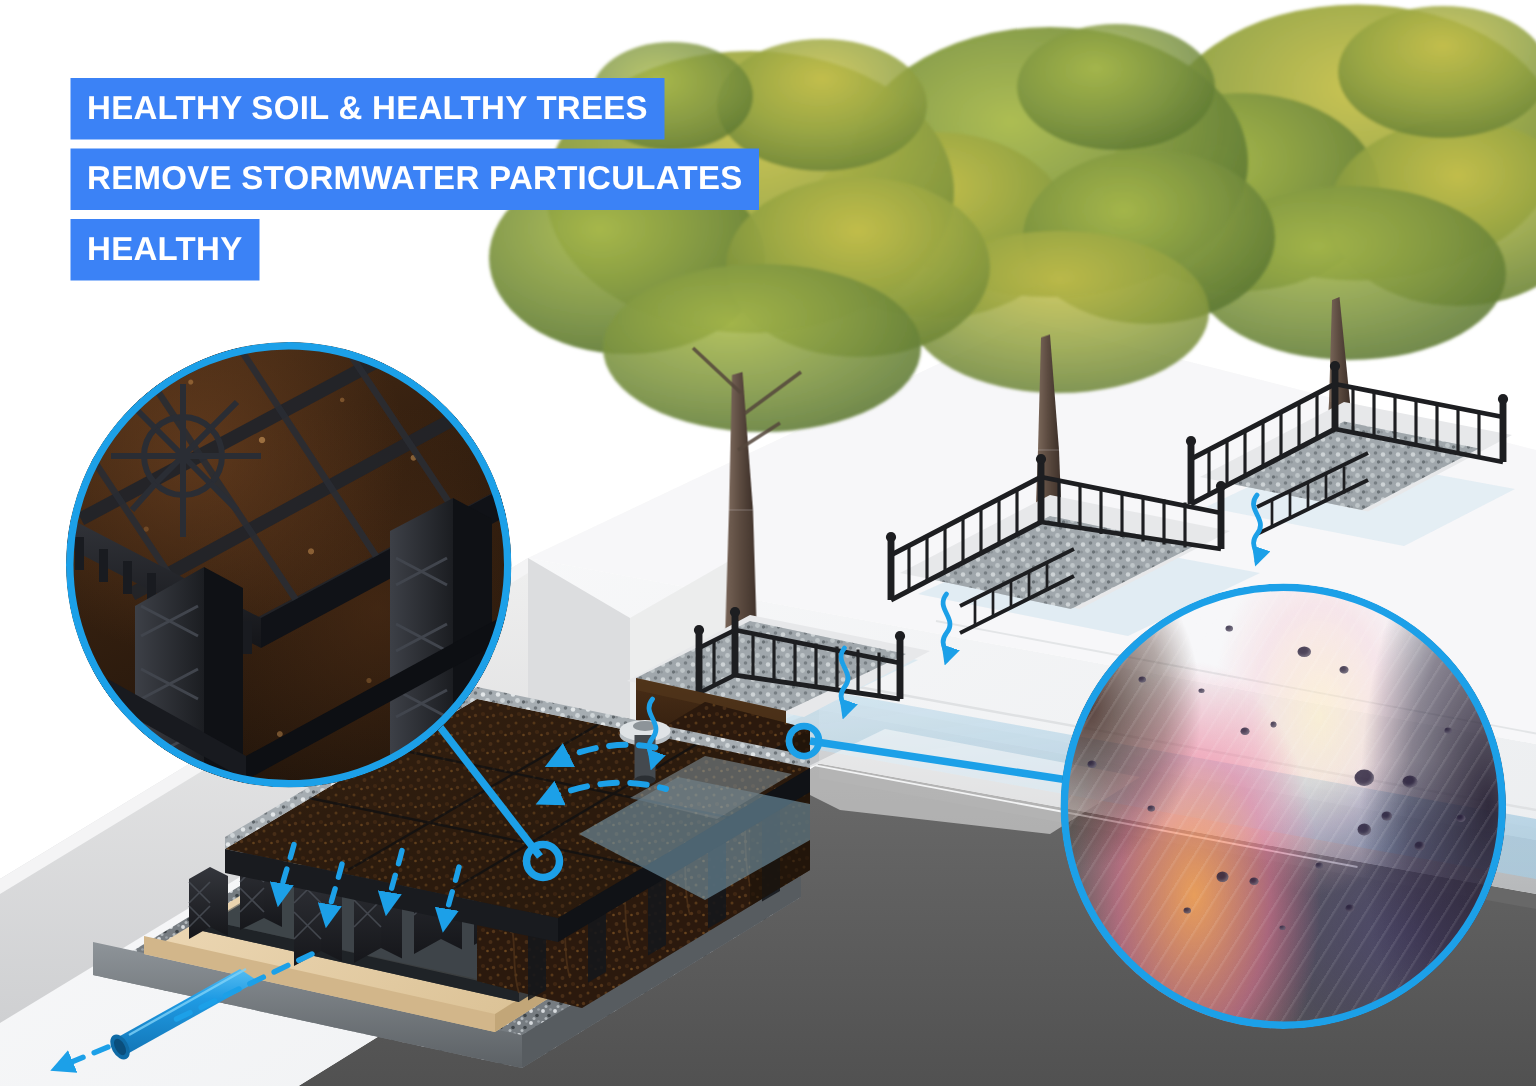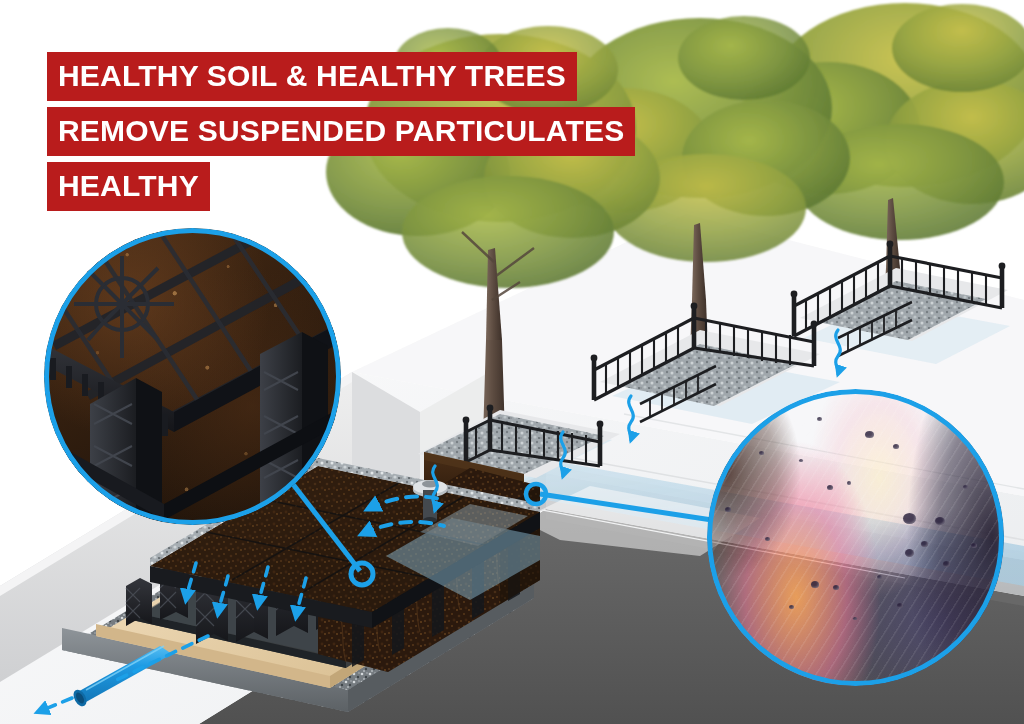--- a/index.html
+++ b/index.html
@@ -21,23 +21,23 @@
   #headline {
     position: absolute;
     left: 47px; top: 52px;
     z-index: 60;
     display: flex;
     flex-direction: column;
     align-items: flex-start;
     gap: 6px;
   }
   .banner-line {
-    background: #b91c1c;
+    background: #3b82f6;
     color: #ffffff;
-    font-size: 30px;
+    font-size: 22px;
     font-weight: bold;
     letter-spacing: 0.2px;
     line-height: 1;
     padding: 9px 11px 10px 11px;
     white-space: nowrap;
     font-family: "Liberation Sans", sans-serif;
   }
 
   
   .callout {
@@ -704,19 +704,19 @@
       <div class="oil-drop" style="left:190px;top:214px;width:6px;height:5px;"></div>
       <div class="oil-drop" style="left:58px;top:148px;width:5px;height:4px;"></div>
       <div class="oil-drop" style="left:18px;top:118px;width:6px;height:5px;"></div>
       <div class="oil-drop" style="left:256px;top:96px;width:5px;height:4px;"></div>
     </div>
     <div class="callout-ring"></div>
   </div>
 
   <div id="headline">
     <div class="banner-line">HEALTHY SOIL &amp; HEALTHY TREES</div>
-    <div class="banner-line">REMOVE SUSPENDED PARTICULATES</div>
+    <div class="banner-line">REMOVE STORMWATER PARTICULATES</div>
     <div class="banner-line">HEALTHY</div>
   </div>
 
   <div class="lbl-hidden">Isometric cutaway of urban street tree pits over suspended-pavement soil cells</div>
 
 </div>
 
 </body></html>

